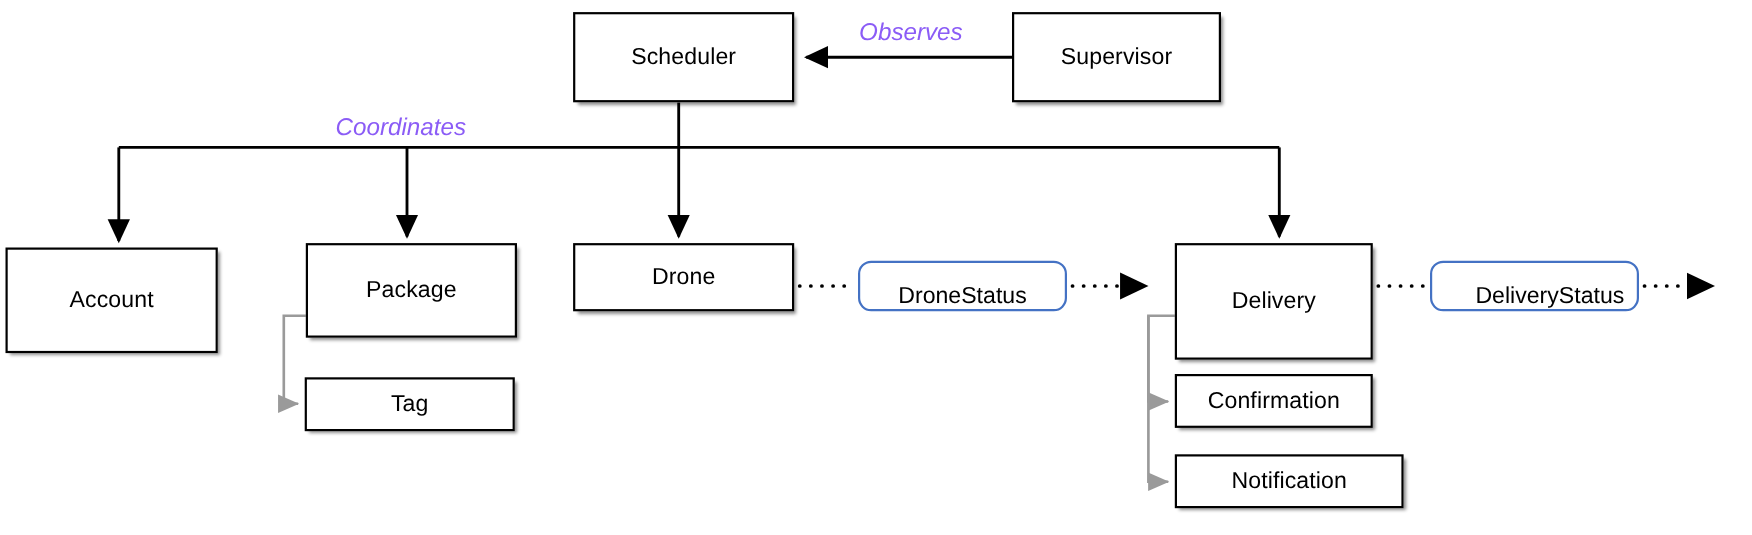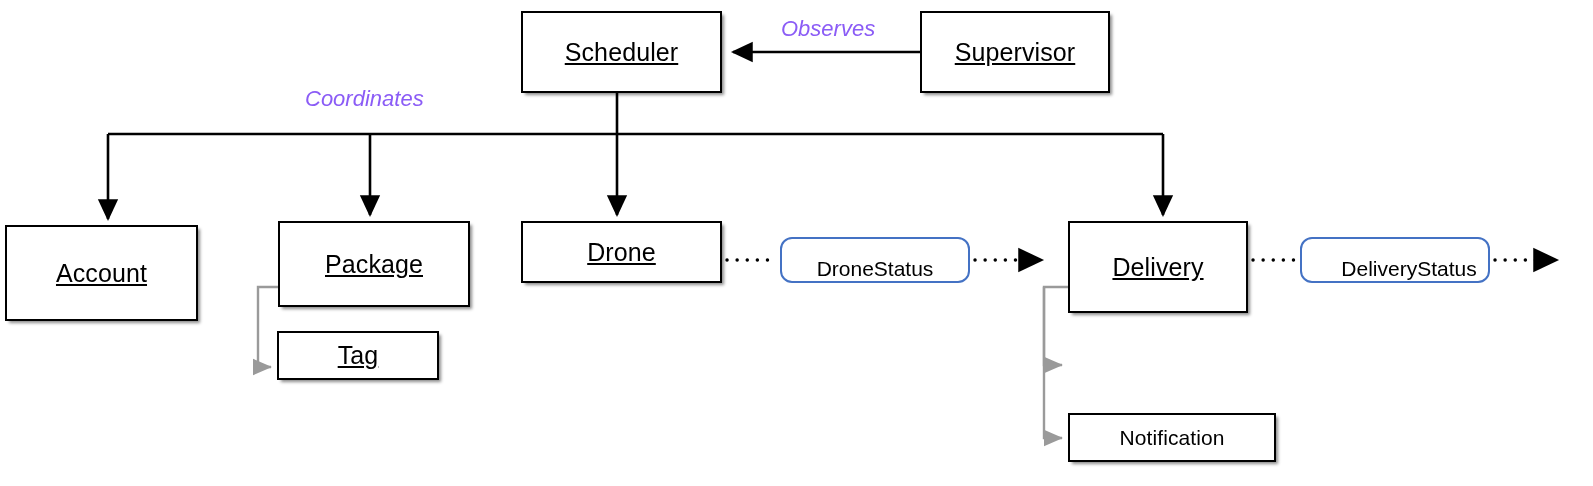--- a/index.html
+++ b/index.html
@@ -13,21 +13,21 @@
     background:#ffffff;
     border:2.2px solid #000000;
     display:flex;align-items:center;justify-content:center;
     color:#000;
     font-family:"Liberation Sans",sans-serif;
     font-weight:400;
     letter-spacing:.1px;
     box-shadow:3px 3px 3px -1px rgba(0,0,0,.45);
     white-space:nowrap;
   }
-  .node.big{font-size:25px;text-decoration:underline;}
+  .node.big{font-size:21px;}
   .node.small{font-size:21px;}
 
   
   .status{
     position:absolute;
     box-sizing:border-box;
     background:#ffffff;
     border:2.2px solid #4472c4;
     border-radius:12px;
     display:flex;align-items:flex-end;justify-content:center;
@@ -133,42 +133,45 @@
   </div>
 
   <div class="node big" style="left:278px;top:221px;width:192px;height:86px;">
     <span>Package</span>
   </div>
 
   <div class="node big" style="left:521px;top:221px;width:201px;height:62px;">
     <span>Drone</span>
   </div>
 
-  <div class="node big" style="left:1068px;top:221px;width:180px;height:92px;">
+  <div class="node big" style="left:1068px;top:221px;width:180px;height:106px;">
     <span>Delivery</span>
   </div>
 
-  <div class="node big" style="left:277px;top:331px;width:162px;height:49px;">
+  <div class="node big" style="left:277px;top:343px;width:191px;height:49px;">
     <span>Tag</span>
   </div>
 
+  <div class="node small" style="left:1068px;top:340px;width:180px;height:49px;">
+    <span>Confirmation</span>
+  </div>
 
   <div class="node small" style="left:1068px;top:413px;width:208px;height:49px;">
     <span>Notification</span>
   </div>
 
   <div class="status" style="left:780px;top:237px;width:190px;height:46px;">
     <span>DroneStatus</span>
   </div>
 
   <div class="status" style="left:1300px;top:237px;width:190px;height:46px;padding-left:28px;">
     <span>DeliveryStatus</span>
   </div>
 
   <div class="edge-label" style="left:776px;top:16px;">
     <span>Observes</span>
   </div>
 
-  <div class="edge-label" style="left:300px;top:86px;text-align:center;">
+  <div class="edge-label" style="left:300px;top:103px;text-align:center;">
     <span>Coordinates</span>
   </div>
 
 </div>
 
 </body></html>

